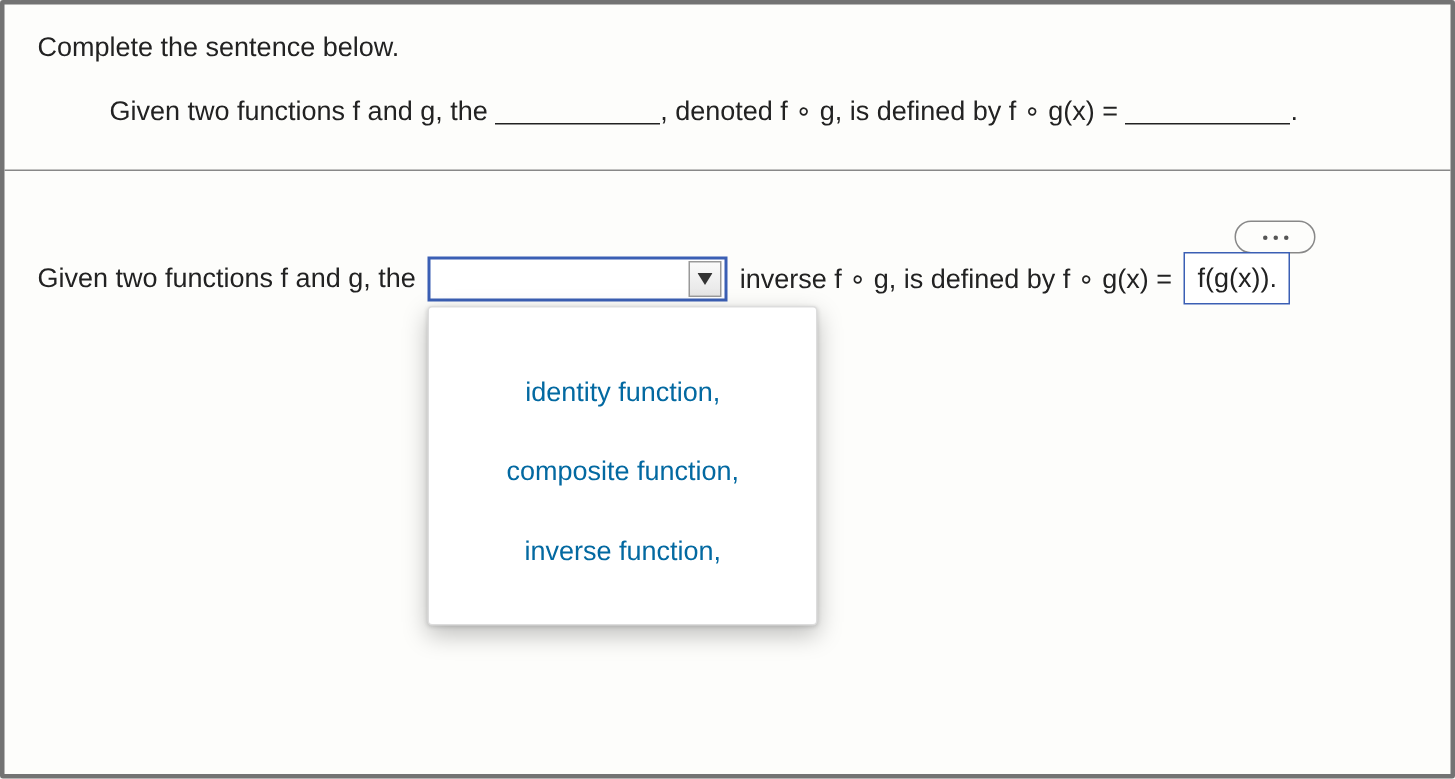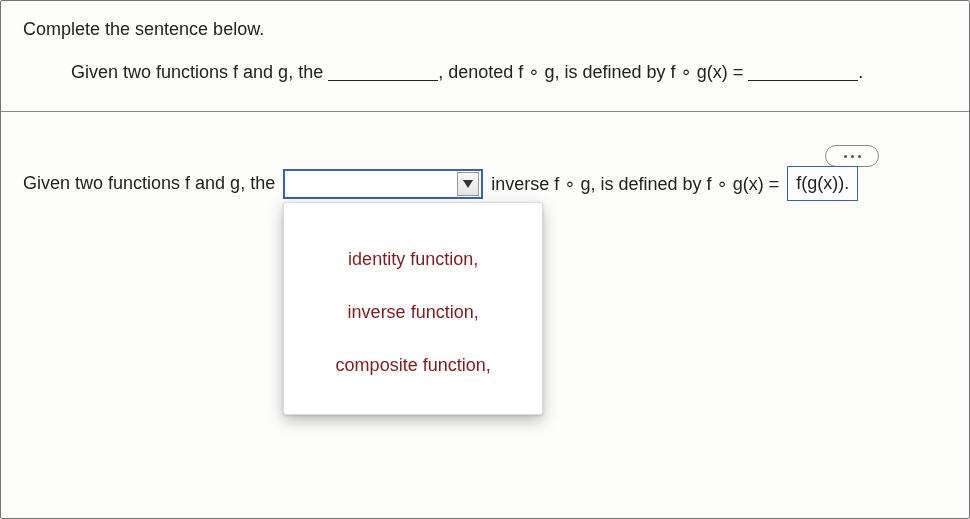--- a/index.html
+++ b/index.html
@@ -6,21 +6,21 @@
     body {
       font-family: Arial, Helvetica, sans-serif;
       background: #f5f5f3;
       width: 970px;
       height: 519px;
       position: relative;
       overflow: hidden;
     }
     .container {
       background: #fdfdfb;
-      border: 1px solid #737373;
+      border: 3px solid #737373;
       border-radius: 2px;
       margin: 0;
       padding: 18px 22px 0 22px;
       position: relative;
       height: 100%;
     }
     .instruction {
       font-size: 18px;
       color: #222;
       margin-bottom: 20px;
@@ -117,21 +117,21 @@
       background: #fff;
       border: 1px solid #ddd;
       box-shadow: 0 6px 16px rgba(0,0,0,0.25), 0 1px 3px rgba(0,0,0,0.15);
       border-radius: 3px;
       padding: 30px 0 22px 0;
       z-index: 10;
     }
     .dropdown-item {
       padding: 16px 18px;
       font-size: 18px;
-      color: #7f1d1d;
+      color: #0369a1;
       text-align: center;
       cursor: pointer;
     }
     .nowrap { white-space: nowrap; }
   </style>
 </head>
 <body>
 
 <div class="container">
 
@@ -157,22 +157,22 @@
         <span></span>
         <span class="dropdown-arrow">
           <svg width="10" height="8" viewBox="0 0 10 8">
               <polygon points="0,0 10,0 5,8" fill="#333"></polygon>
             </svg>
         </span>
       </span>
 
       <div class="dropdown-menu">
         <div class="dropdown-item">identity function,</div>
+        <div class="dropdown-item">composite function,</div>
         <div class="dropdown-item">inverse function,</div>
-        <div class="dropdown-item">composite function,</div>
       </div>
     </span>
 
     <span class="nowrap">inverse f ∘ g, is defined by f ∘ g(x) =</span>
 
     <span class="answer-box nowrap">f(g(x)).</span>
   </div>
 
 </div>
 

